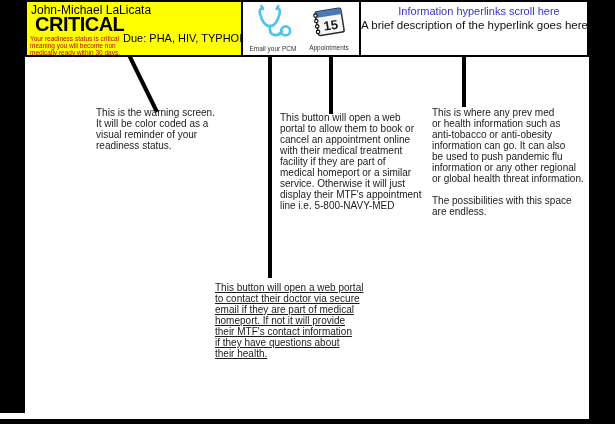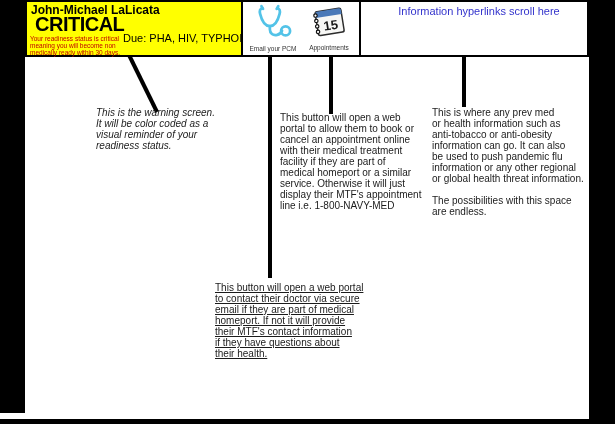--- a/index.html
+++ b/index.html
@@ -11,21 +11,21 @@
   .lb-left  { left:0; top:0; width:25px; height:413px; }
   .lb-right { left:589px; top:0; width:26px; height:424px; }
   .lb-bottom{ left:0; top:419px; width:615px; height:5px; }
 
   
   .hbox { position:absolute; top:0; height:57px; z-index:3; }
   .warning-box { left:25px; width:218px; background:#FFFF00; border:2px solid #000; }
   .icons-box   { left:243px; width:118px; background:#fff; border:2px solid #000; border-left:none; }
   .info-box    { left:361px; width:228px; background:#fff; border:2px solid #000; border-left:none; }
 
-  .patient-name { position:absolute; left:4px; top:1px; font-size:12px; font-weight:bold; color:#000; white-space:nowrap;text-align:center; }
+  .patient-name { position:absolute; left:4px; top:1px; font-size:12px; font-weight:normal; color:#000; white-space:nowrap;text-align:center; }
   .status-word  { position:absolute; left:0; top:12px; font-size:20px; line-height:20px; font-weight:bold; letter-spacing:-0.5px; color:#000;margin-left:8px; }
   .status-detail{ position:absolute; left:3px; top:33px; font-size:6.5px; line-height:7px; color:#C00000; white-space:pre-line; }
   .due-text     { position:absolute; left:96px; top:30px; font-size:11px; color:#000; white-space:nowrap; }
 
   .icon-btn { position:absolute; text-align:center; cursor:pointer; }
   .icon-btn-email { left:2px; top:2px; width:56px; height:51px; }
   .icon-btn-appt  { left:59px; top:1px; width:54px; height:52px; }
   .icon-btn .glyph { display:block; margin:0 auto; }
   .icon-label { display:block; font-size:6.5px; line-height:7px; color:#333; margin-top:1px; white-space:nowrap; }
 
@@ -34,21 +34,21 @@
 
   
   .line-v { position:absolute; width:4px; background:#000; z-index:2; }
   .line-email { left:268px; top:55px; height:223px; }
   .line-appt  { left:329px; top:55px; height:59px; }
   .line-info  { left:462px; top:55px; height:52px; }
   .diag-overlay { position:absolute; left:0; top:0; width:615px; height:424px; z-index:2; pointer-events:none; }
 
   
   .note { position:absolute; font-size:10px; line-height:11px; color:#1b1b1b; white-space:pre-line; z-index:2; }
-  .note-warning { left:96px;  top:107px; width:145px;font-style:italic; }
+  .note-warning { left:96px;  top:107px; width:145px; }
   .note-appt    { left:280px; top:112px; width:172px; }
   .note-info    { left:432px; top:107px; width:186px; }
   .note-email   { left:215px; top:282px; width:192px;text-decoration:underline; }
 </style>
 </head>
 <body>
 
 <div class="stage">
 
   <div class="lb lb-left"></div>
@@ -92,20 +92,21 @@
             <circle cx="5.5" cy="27" r="1.7" fill="#fff" stroke="#111" stroke-width="1.2"></circle>
           </g>
         </svg>
       </span>
       <span class="icon-label">Appointments</span>
     </div>
   </div>
 
   <div class="hbox info-box">
     <div class="info-link">Information hyperlinks scroll here</div>
+    <div class="info-desc">A brief description of the hyperlink goes here</div>
   </div>
 
   <svg class="diag-overlay">
     <line x1="129" y1="55" x2="157" y2="112" stroke="#000" stroke-width="4"></line>
   </svg>
   <div class="line-v line-email"></div>
   <div class="line-v line-appt"></div>
   <div class="line-v line-info"></div>
 
   <div class="note note-warning">This is the warning screen.
@@ -113,21 +114,21 @@
 visual reminder of your
 readiness status.</div>
   <div class="note note-appt">This button will open a web
 portal to allow them to book or
 cancel an appointment online
 with their medical treatment
 facility if they are part of
 medical homeport or a similar
 service. Otherwise it will just
 display their MTF's appointment
-line i.e. 1-800-NAVY-MED</div>
+line i.e. 5-800-NAVY-MED</div>
   <div class="note note-info">This is where any prev med
 or health information such as
 anti-tobacco or anti-obesity
 information can go. It can also
 be used to push pandemic flu
 information or any other regional
 or global health threat information.
 
 The possibilities with this space
 are endless.</div>

